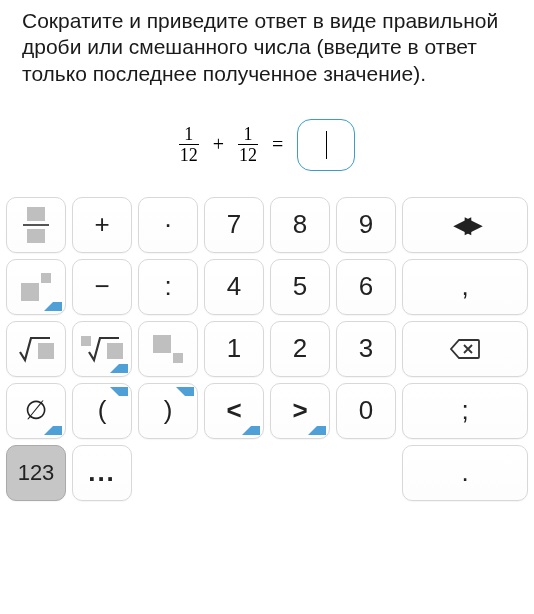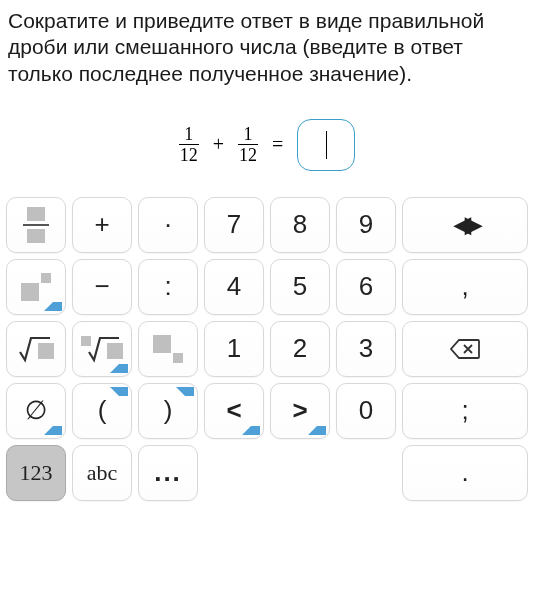--- a/index.html
+++ b/index.html
@@ -4,21 +4,21 @@
   <style>
     * { box-sizing: border-box; margin: 0; padding: 0; }
     body {
       font-family: Arial, Helvetica, sans-serif;
       width: 534px;
       height: 614px;
       background: #fff;
       overflow: hidden;
     }
     .prompt {
-      padding: 8px 14px 4px 8px;
+      padding: 8px 14px 4px 22px;
       font-size: 21px;
       line-height: 1.25;
       color: #1a1a1a;
     }
     .equation-row {
       display: flex;
       align-items: center;
       justify-content: center;
       gap: 12px;
       padding: 28px 0 24px 0;
@@ -93,21 +93,20 @@
       position: absolute;
       top: 3px;
       right: 3px;
       width: 9px;
       height: 9px;
       border-top: 9px solid #4ea0d6;
       border-left: 9px solid transparent;
     }
     .key.mode {
       font-size: 22px;
-      font-family: Liberation Serif, serif;
     }
     .key.active {
       background: #c6c6c6;
       border-color: #aaa;
     }
     .frac-icon {
       display: inline-flex;
       flex-direction: column;
       align-items: center;
     }
@@ -220,17 +219,16 @@
 
   <div class="key has-more">∅</div>
   <div class="key has-more-tr">(</div>
   <div class="key has-more-tr">)</div>
   <div class="key has-more" style="font-weight:bold;">&lt;</div>
   <div class="key has-more" style="font-weight:bold;">&gt;</div>
   <div class="key">0</div>
   <div class="key" style="grid-column: 7 / span 2;">;</div>
 
   <div class="key mode active">123</div>
-  <div class="key mode">abc</div>
   <div class="key" style="font-weight:bold; letter-spacing:2px;">...</div>
   <div style="grid-column: 4 / span 3;"></div>
   <div class="key" style="grid-column: 7 / span 2;">.</div>
 </div>
 
 </body></html>

